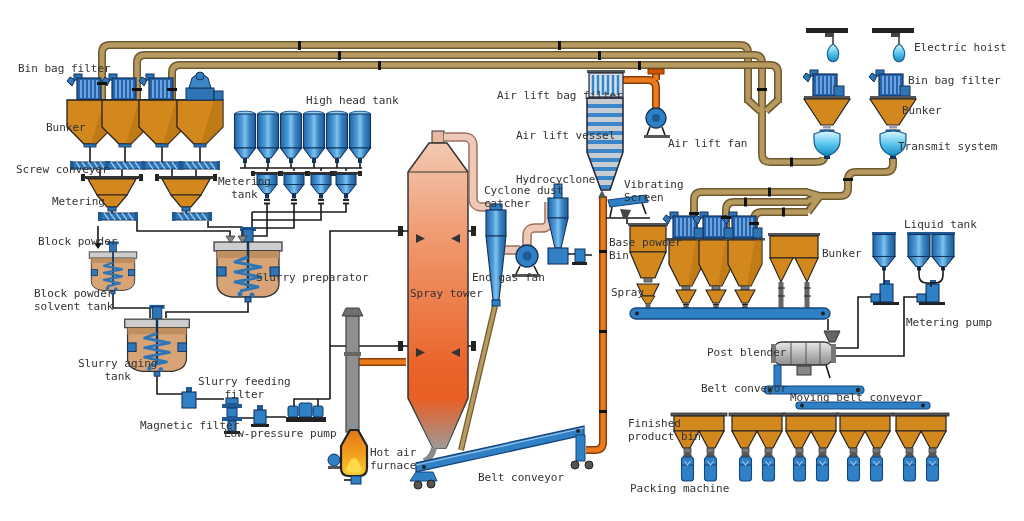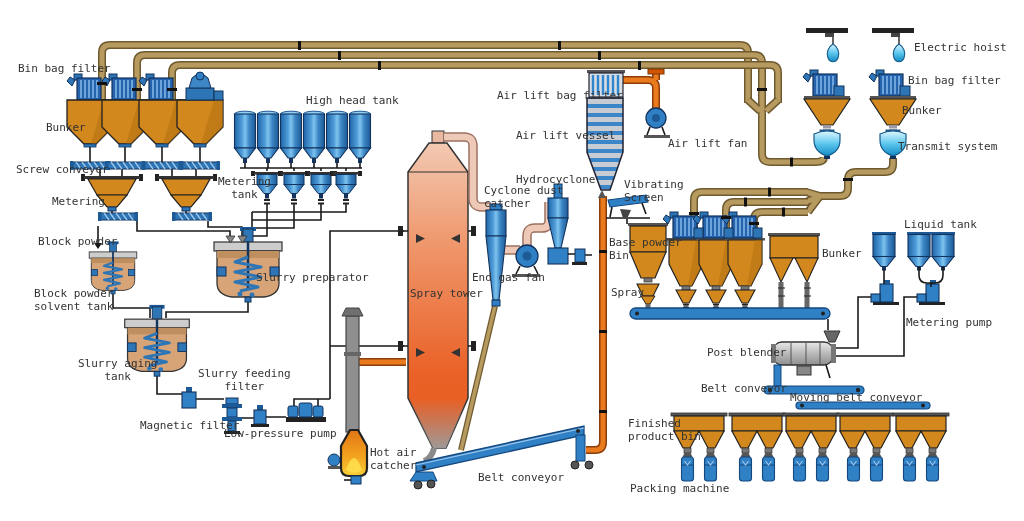--- a/index.html
+++ b/index.html
@@ -522,25 +522,25 @@
 <div class="lbl" style="left:306px;top:95px">High head tank</div>
 <div class="lbl ctr" style="left:218px;top:176px">Metering
 tank</div>
 <div class="lbl" style="left:38px;top:236px">Block powder</div>
 <div class="lbl" style="left:34px;top:288px">Block powder
 solvent tank</div>
 <div class="lbl" style="left:256px;top:272px">Slurry preparator</div>
 <div class="lbl ctr" style="left:78px;top:358px">Slurry aging
 tank</div>
 <div class="lbl" style="left:140px;top:420px">Magnetic filter</div>
-<div class="lbl ctr" style="left:198px;top:368px">Slurry feeding
+<div class="lbl ctr" style="left:198px;top:376px">Slurry feeding
 filter</div>
 <div class="lbl" style="left:224px;top:428px">Low-pressure pump</div>
 <div class="lbl" style="left:370px;top:447px">Hot air
-catcher</div>
+furnace</div>
 <div class="lbl" style="left:410px;top:288px">Spray tower</div>
 <div class="lbl" style="left:478px;top:472px">Belt conveyor</div>
 <div class="lbl" style="left:484px;top:185px">Cyclone dust
 catcher</div>
 <div class="lbl" style="left:472px;top:272px">End gas fan</div>
 <div class="lbl" style="left:516px;top:174px">Hydrocyclone</div>
 <div class="lbl" style="left:497px;top:90px">Air lift bag filter</div>
 <div class="lbl" style="left:516px;top:130px">Air lift vessel</div>
 <div class="lbl" style="left:668px;top:138px">Air lift fan</div>
 <div class="lbl" style="left:624px;top:179px">Vibrating

